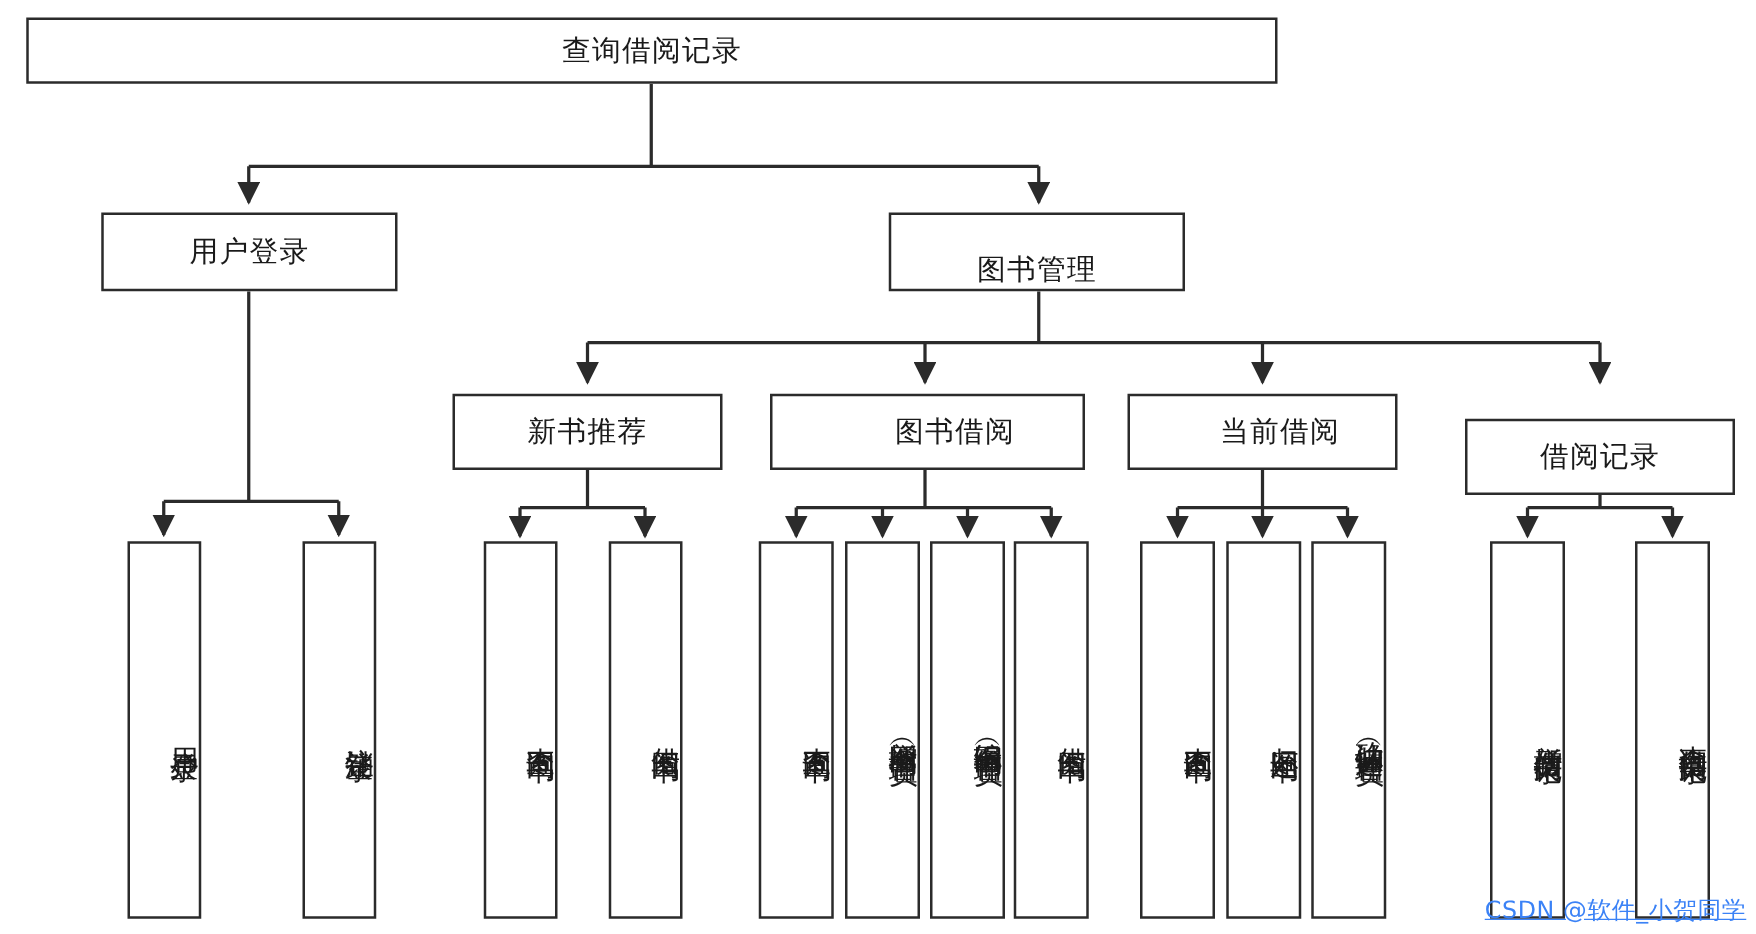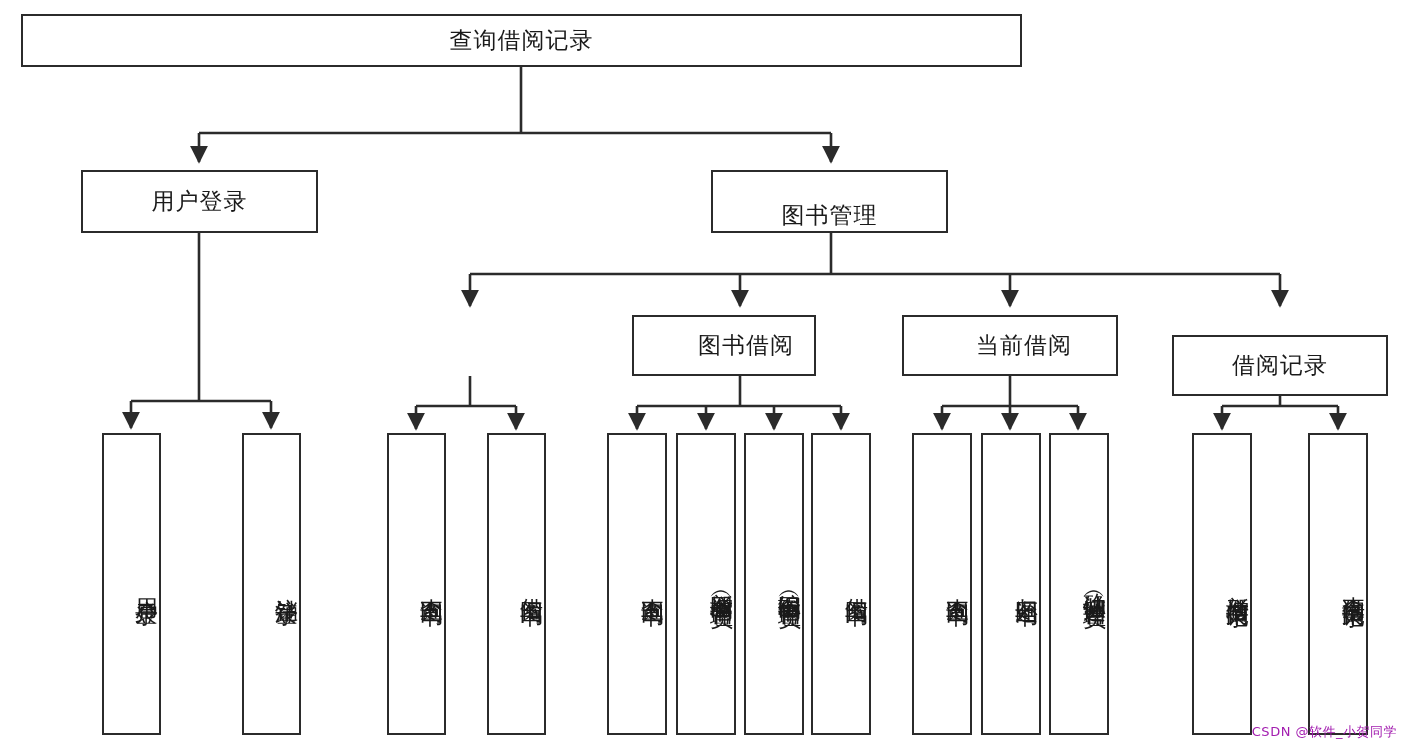--- a/index.html
+++ b/index.html
@@ -56,24 +56,25 @@
     left: 0;
     top: 0;
     width: 1405px;
     height: 747px;
     pointer-events: none;
   }
   .watermark {
     position: absolute;
     right: 8px;
     bottom: 6px;
-    font-size: 13px;
-    color: #a21caf;
+    font-size: 19px;
+    color: #3b82f6;
     letter-spacing: 0.5px;
     white-space: nowrap;
+    text-decoration: underline;
   }
 </style>
 </head>
 <body>
 
 <div id="canvas">
 
   <svg class="edges" viewBox="0 0 1405 747">
     <defs>
       <marker id="arrow" viewBox="0 0 10 10" refX="9" refY="5" markerWidth="7" markerHeight="7" orient="auto-start-reverse">
@@ -128,21 +129,24 @@
     <span>查询借阅记录</span>
   </div>
 
   <div class="node horiz" style="left:81px; top:170px; width:237px; height:63px;">
     <span>用户登录</span>
   </div>
   <div class="node horiz" style="left:711px; top:170px; width:237px; height:63px;align-items:flex-end;">
     <span>图书管理</span>
   </div>
 
-  <div class="node horiz" style="left:632px; top:315px; width:184px; height:61px;padding-left:44px;">
+  <div class="node horiz" style="left:362px; top:315px; width:216px; height:61px;">
+    <span>新书推荐</span>
+  </div>
+  <div class="node horiz" style="left:616px; top:315px; width:252px; height:61px;padding-left:44px;">
     <span>图书借阅</span>
   </div>
   <div class="node horiz" style="left:902px; top:315px; width:216px; height:61px;padding-left:28px;">
     <span>当前借阅</span>
   </div>
   <div class="node horiz" style="left:1172px; top:315px; width:216px; height:61px;margin-top:20px;">
     <span>借阅记录</span>
   </div>
 
   <div class="node vert" style="left:102px; top:433px; width:59px; height:302px;">

